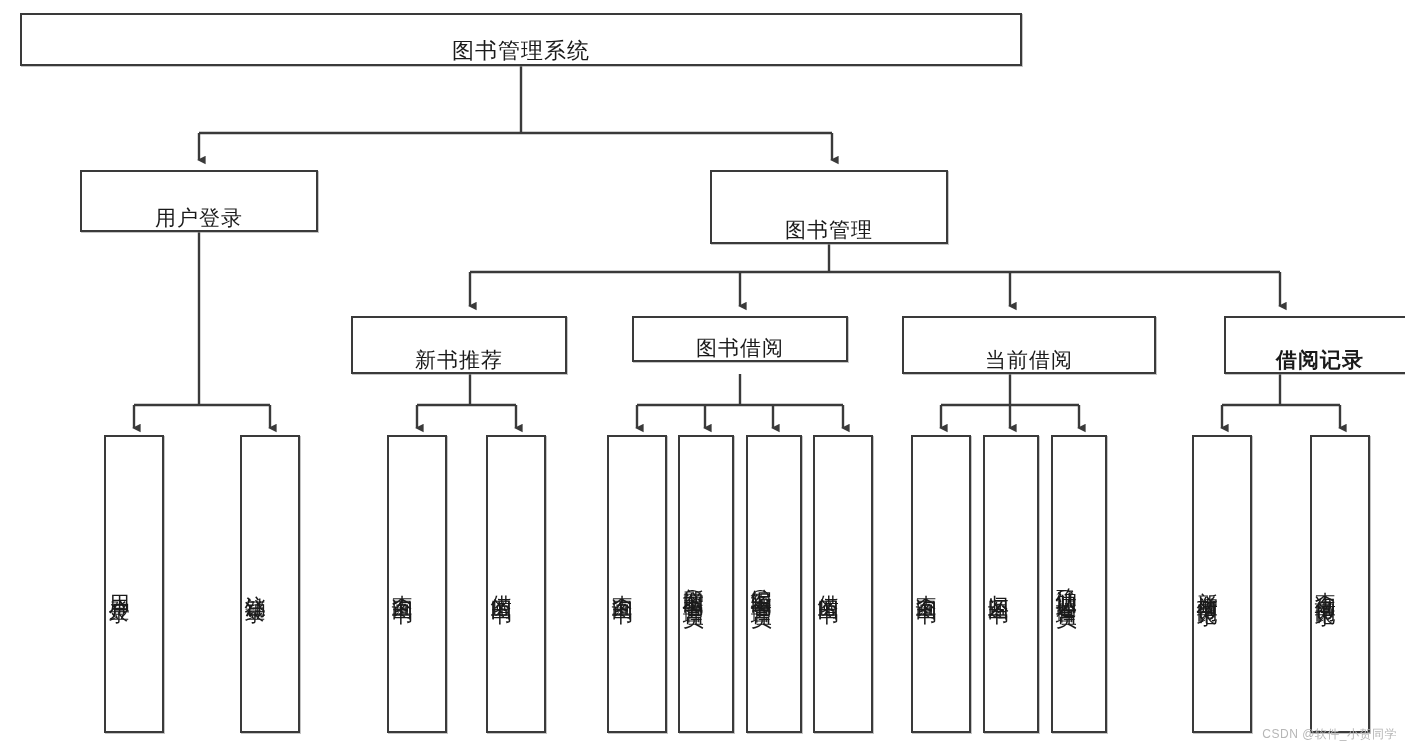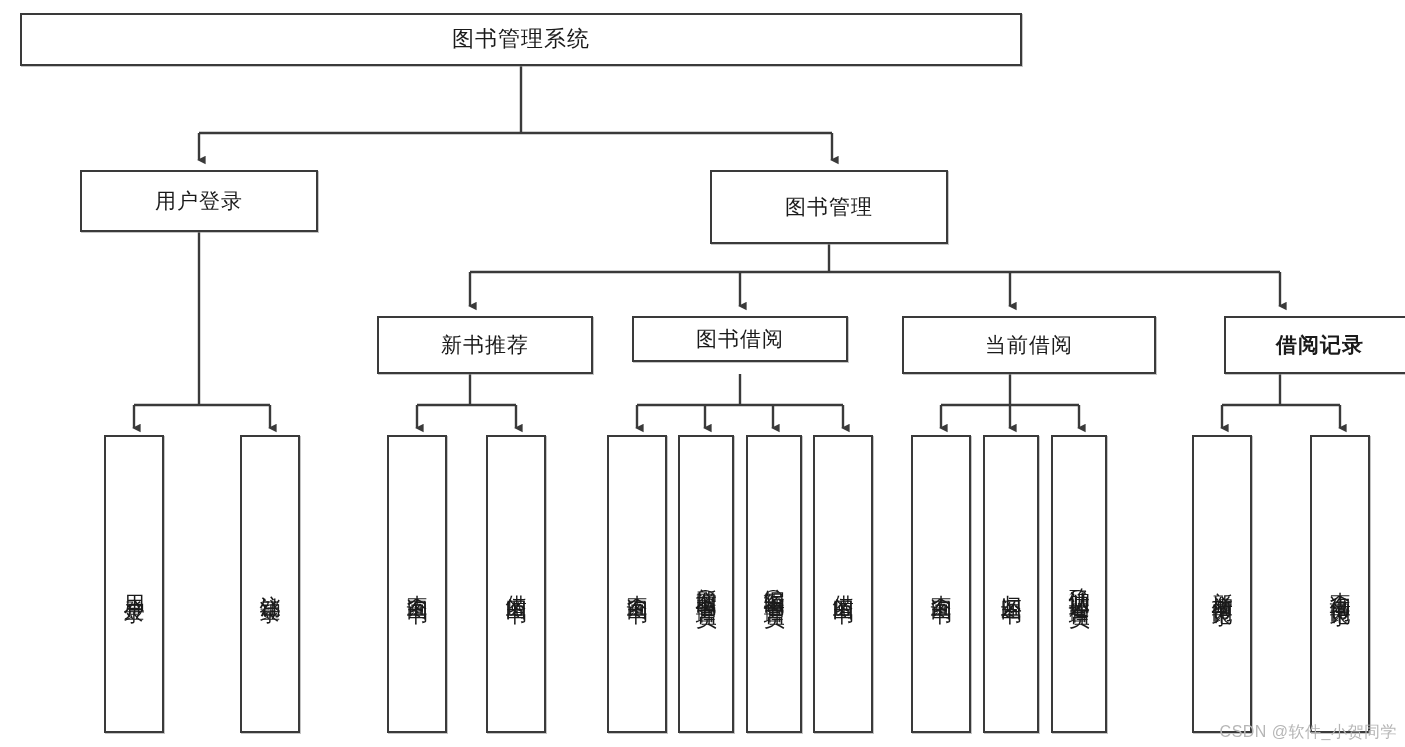--- a/index.html
+++ b/index.html
@@ -24,21 +24,21 @@
     width: 1405px;
     height: 747px;
     pointer-events: none;
   }
   .node {
     position: absolute;
     box-sizing: border-box;
     border: 2px solid #3a3a3a;
     background: #ffffff;
     display: flex;
-    align-items: center;
+    align-items: flex-end;
     justify-content: center;
     color: #1a1a1a;
     box-shadow: 1px 1px 0 rgba(150,150,150,0.55);
   }
   .node.horiz {
     font-size: 21px;
     letter-spacing: 1px;
     line-height: 1.2;
   }
   .node.vert {
@@ -55,21 +55,21 @@
     display: block;
     text-align: center;
   }
   #root-node {
     font-size: 22px;
   }
   .watermark {
     position: absolute;
     right: 8px;
     bottom: 4px;
-    font-size: 16px;
+    font-size: 12px;
     color: #b6b6b6;
     letter-spacing: 0.5px;
     white-space: nowrap;
     font-family: "Liberation Sans", "DejaVu Sans", sans-serif;
   }
 </style>
 </head>
 <body>
 
 <div id="canvas">
@@ -128,21 +128,21 @@
     <span>图书管理系统</span>
   </div>
 
   <div class="node horiz" style="left:80px; top:170px; width:238px; height:62px;">
     <span>用户登录</span>
   </div>
   <div class="node horiz" style="left:710px; top:170px; width:238px; height:74px;">
     <span>图书管理</span>
   </div>
 
-  <div class="node horiz" style="left:377px; top:316px; width:216px; height:58px;">
+  <div class="node horiz" style="left:351px; top:316px; width:216px; height:58px;">
     <span>新书推荐</span>
   </div>
   <div class="node horiz" style="left:632px; top:316px; width:216px; height:46px;">
     <span>图书借阅</span>
   </div>
   <div class="node horiz" style="left:902px; top:316px; width:254px; height:58px;">
     <span>当前借阅</span>
   </div>
   <div class="node horiz" style="left:1224px; top:316px; width:192px; height:58px;font-weight:bold;">
     <span>借阅记录</span>

